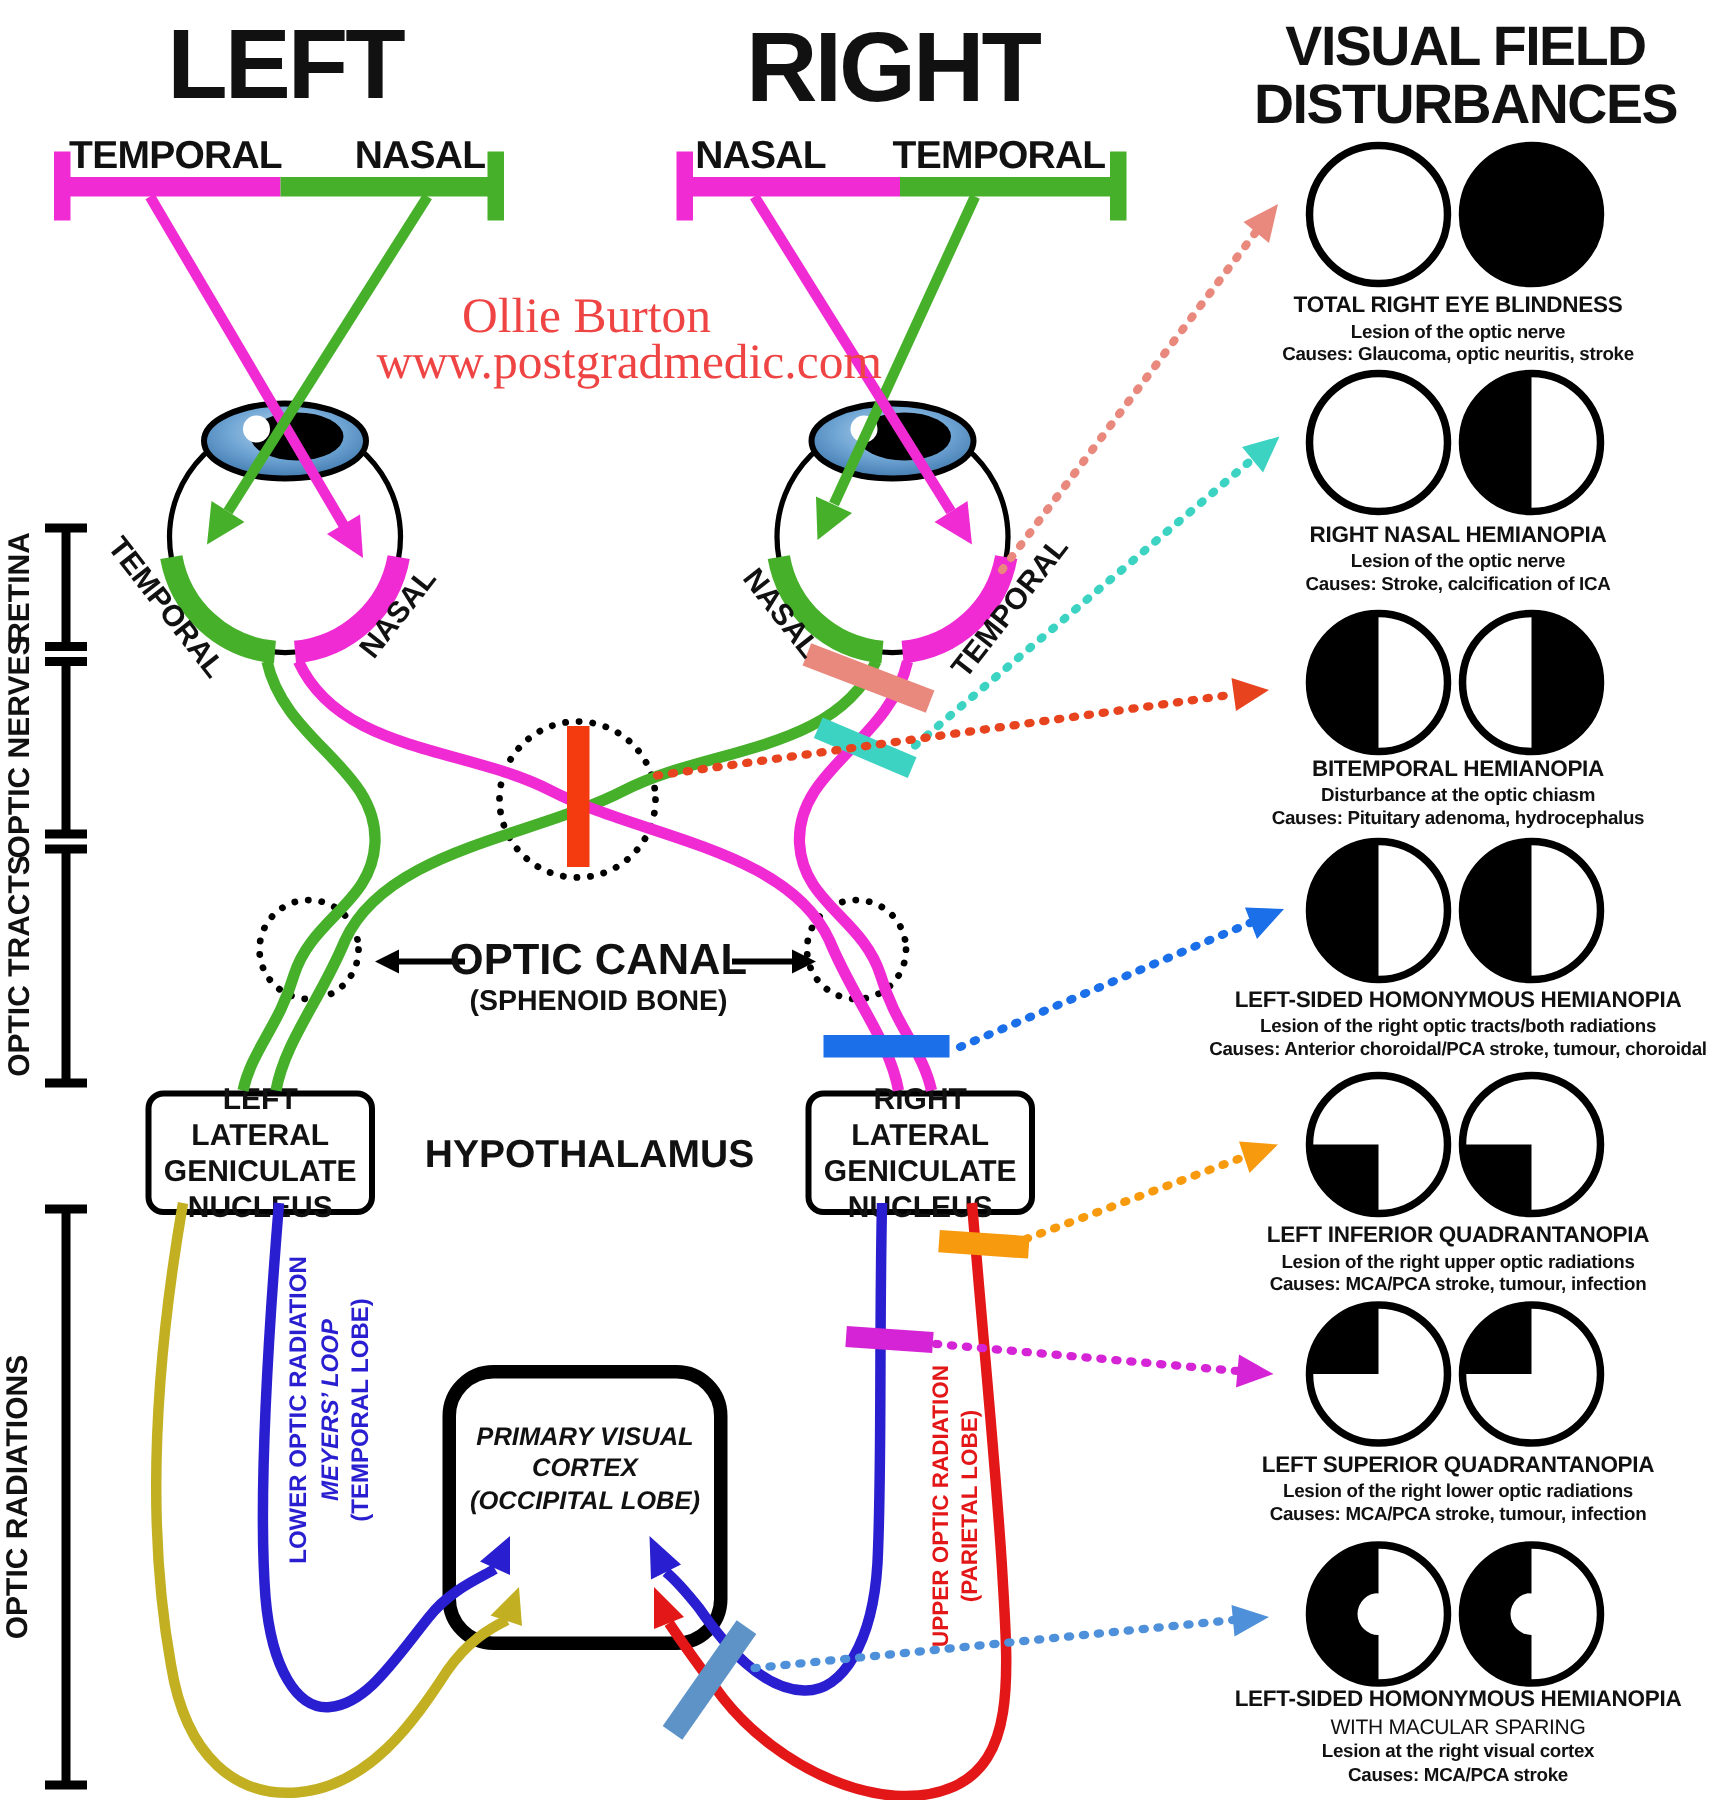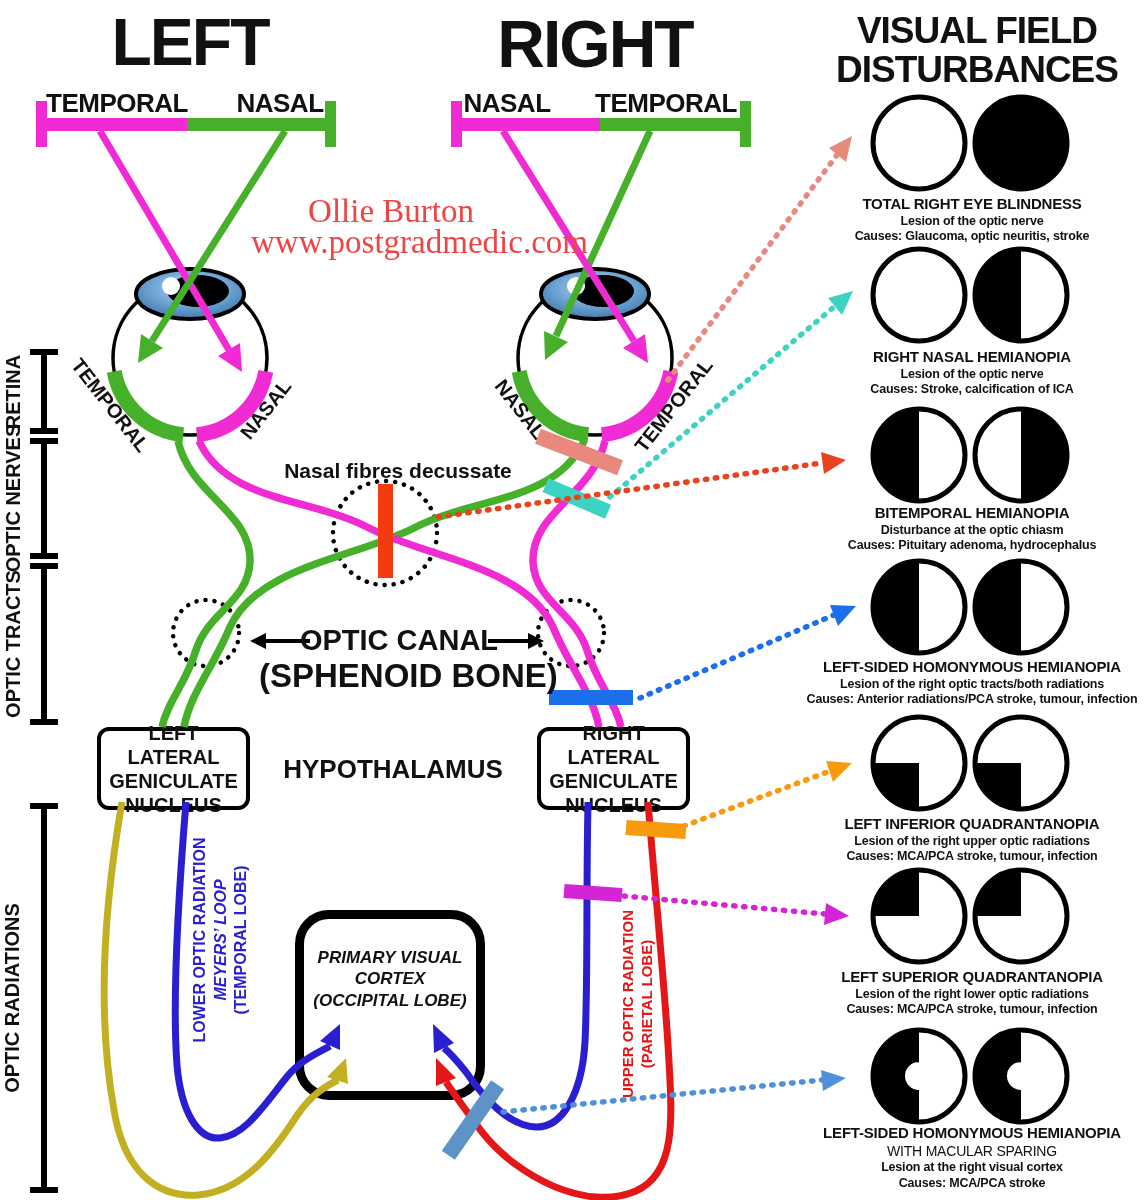--- a/index.html
+++ b/index.html
@@ -246,24 +246,23 @@
     <div class="abs field-label" style="left:591px;top:88px;width:150px;">TEMPORAL</div>
 
     <div class="abs credit" style="left:251px;top:193px;width:280px;">Ollie Burton</div>
     <div class="abs credit" style="left:251px;top:224px;width:280px;">www.postgradmedic.com</div>
 
     <div class="abs retina-label" style="left:50px;top:394px;width:120px;transform:rotate(52deg);">TEMPORAL</div>
     <div class="abs retina-label" style="left:216px;top:398px;width:100px;transform:rotate(-52deg);">NASAL</div>
     <div class="abs retina-label" style="left:470px;top:398px;width:100px;transform:rotate(52deg);">NASAL</div>
     <div class="abs retina-label" style="left:614px;top:394px;width:120px;transform:rotate(-52deg);">TEMPORAL</div>
 
-    <div class="abs h-struct" style="left:248px;top:459px;width:300px;font-size:21px;">Nasal fibres decussate</div>
 
     <div class="abs h-struct" style="left:269px;top:624px;width:260px;font-size:29px;">OPTIC CANAL</div>
-    <div class="abs h-struct" style="left:259px;top:657px;width:280px;font-size:33px;">(SPHENOID BONE)</div>
+    <div class="abs h-struct" style="left:259px;top:657px;width:280px;font-size:19px;">(SPHENOID BONE)</div>
 
     <div class="abs h-struct" style="left:263px;top:754px;width:260px;font-size:26px;">HYPOTHALAMUS</div>
 
     <div class="abs rot" style="left:106px;top:908px;width:230px;height:64px;">
       <div class="rad-blue">LOWER OPTIC RADIATION</div>
       <div class="rad-blue" style="font-style:italic;">MEYERS’ LOOP</div>
       <div class="rad-blue">(TEMPORAL LOBE)</div>
     </div>
     <div class="abs rot" style="left:532px;top:984px;width:210px;height:40px;">
       <div class="rad-red">UPPER OPTIC RADIATION</div>
@@ -286,21 +285,21 @@
       <div class="pc-line">Causes: Stroke, calcification of ICA</div>
     </div>
     <div class="panel-caption" style="top:504px;">
       <div class="pc-title">BITEMPORAL HEMIANOPIA</div>
       <div class="pc-line">Disturbance at the optic chiasm</div>
       <div class="pc-line">Causes: Pituitary adenoma, hydrocephalus</div>
     </div>
     <div class="panel-caption" style="top:658px;">
       <div class="pc-title">LEFT-SIDED HOMONYMOUS HEMIANOPIA</div>
       <div class="pc-line">Lesion of the right optic tracts/both radiations</div>
-      <div class="pc-line">Causes: Anterior radiations/PCA stroke, tumour, infection</div>
+      <div class="pc-line">Causes: Anterior choroidal/PCA stroke, tumour, choroidal</div>
     </div>
     <div class="panel-caption" style="top:815px;">
       <div class="pc-title">LEFT INFERIOR QUADRANTANOPIA</div>
       <div class="pc-line">Lesion of the right upper optic radiations</div>
       <div class="pc-line">Causes: MCA/PCA stroke, tumour, infection</div>
     </div>
     <div class="panel-caption" style="top:968px;">
       <div class="pc-title">LEFT SUPERIOR QUADRANTANOPIA</div>
       <div class="pc-line">Lesion of the right lower optic radiations</div>
       <div class="pc-line">Causes: MCA/PCA stroke, tumour, infection</div>

